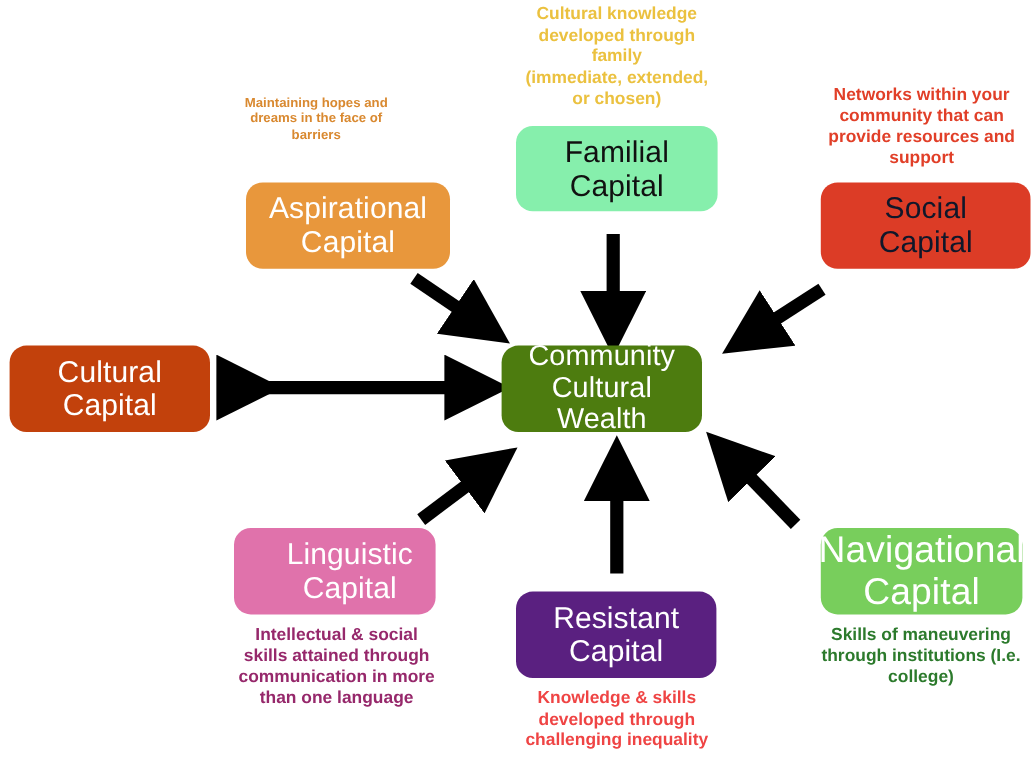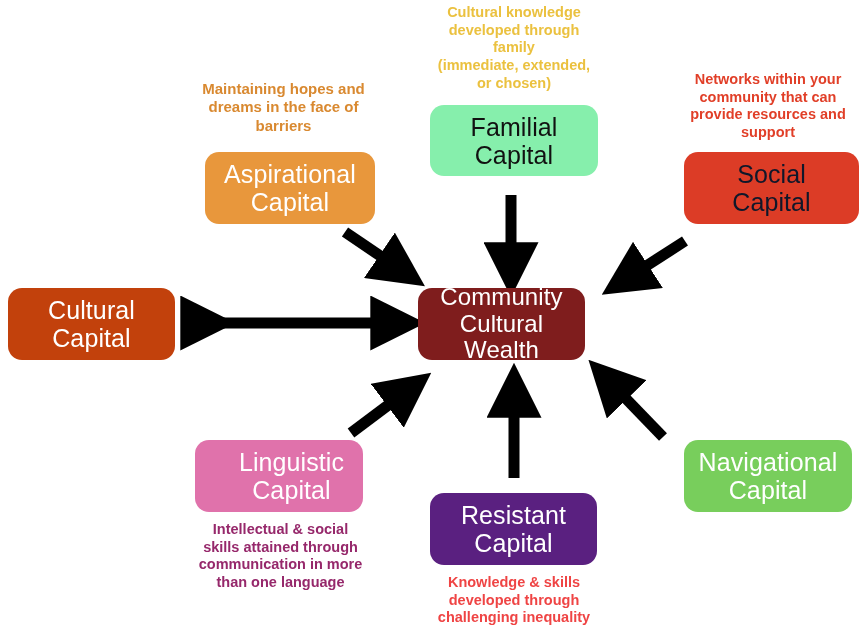--- a/index.html
+++ b/index.html
@@ -49,24 +49,24 @@
   }
 
   
   #node-aspirational { left: 193px; top: 152px; width: 170px; height: 72px; font-size: 25px; margin-left: 12px; }
   #node-familial     { left: 430px; top: 105px; width: 168px; height: 71px; font-size: 25px; }
   #node-social       { left: 684px; top: 152px; width: 175px; height: 72px; font-size: 25px; }
   #node-cultural     { left:   8px; top: 288px; width: 167px; height: 72px; font-size: 25px; }
   #node-ccw          { left: 418px; top: 288px; width: 167px; height: 72px; font-size: 24px; }
   #node-linguistic   { left: 195px; top: 440px; width: 168px; height: 72px; font-size: 25px; padding-left: 31px; }
   #node-resistant    { left: 430px; top: 493px; width: 167px; height: 72px; font-size: 25px; }
-  #node-navigational { left: 684px; top: 440px; width: 168px; height: 72px; font-size: 25px; }
+  #node-navigational { left: 684px; top: 440px; width: 168px; height: 72px; font-size: 31px; }
 
   
-  #cap-aspirational  { left: 192px; top:  80px; width: 183px; font-size: 15px; }
+  #cap-aspirational  { left: 172px; top:  80px; width: 183px; font-size: 11px; }
   #cap-familial      { left: 418px; top:   4px; width: 192px; font-size: 14.5px; }
   #cap-social        { left: 673px; top:  71px; width: 190px; font-size: 14.5px; }
   #cap-linguistic    { left: 190px; top: 521px; width: 181px; font-size: 14.5px; }
   #cap-resistant     { left: 424px; top: 574px; width: 180px; font-size: 14.5px; }
   #cap-navigational  { left: 676px; top: 521px; width: 183px; font-size: 14.5px; }
 </style>
 </head>
 <body style="background: rgb(255, 255, 255);">
 
 <div id="canvas" style="background: rgb(255, 255, 255);">
@@ -130,35 +130,38 @@
 Capital</div>
 
   <div class="caption" id="cap-social" style="color: rgb(225, 63, 40);">Networks within your
 community that can
 provide resources and
 support</div>
 
   <div class="node" id="node-cultural" style="background: #c2410c; color: rgb(255, 255, 255);">Cultural
 Capital</div>
 
-  <div class="node" id="node-ccw" style="background: #7f1d1d; color: rgb(255, 255, 255);">Community
+  <div class="node" id="node-ccw" style="background: #4d7c0f; color: rgb(255, 255, 255);">Community
 Cultural Wealth</div>
 
   <div class="node" id="node-linguistic" style="background: rgb(224, 114, 171); color: rgb(255, 255, 255);">Linguistic
 Capital</div>
 
   <div class="caption" id="cap-linguistic" style="color: rgb(150, 40, 107);">Intellectual &amp; social
 skills attained through
 communication in more
 than one language</div>
 
   <div class="node" id="node-resistant" style="background: rgb(90, 32, 128); color: rgb(255, 255, 255);">Resistant
 Capital</div>
 
   <div class="caption" id="cap-resistant" style="color: #ef4444;">Knowledge &amp; skills
 developed through
 challenging inequality</div>
 
   <div class="node" id="node-navigational" style="background: rgb(120, 206, 92); color: rgb(255, 255, 255);">Navigational
 Capital</div>
 
+  <div class="caption" id="cap-navigational" style="color: rgb(44, 122, 44);">Skills of maneuvering
+through institutions (I.e.
+college)</div>
 
 </div>
 
 </body></html>

